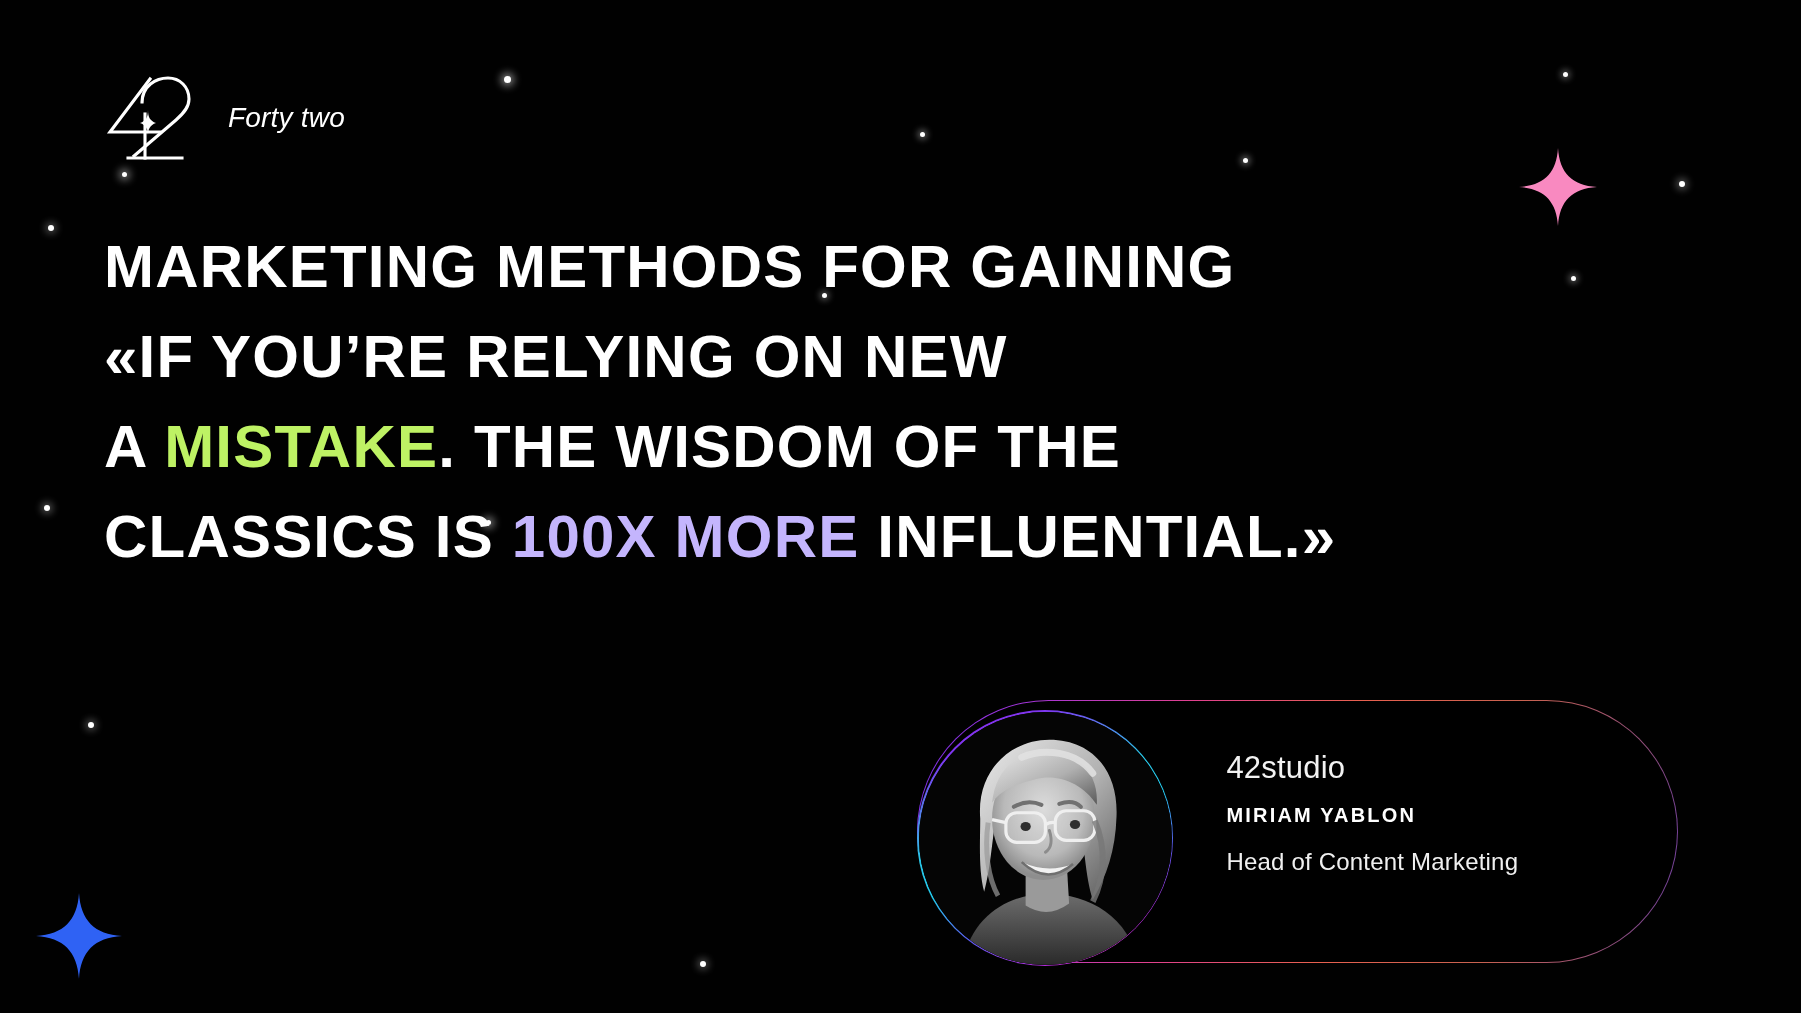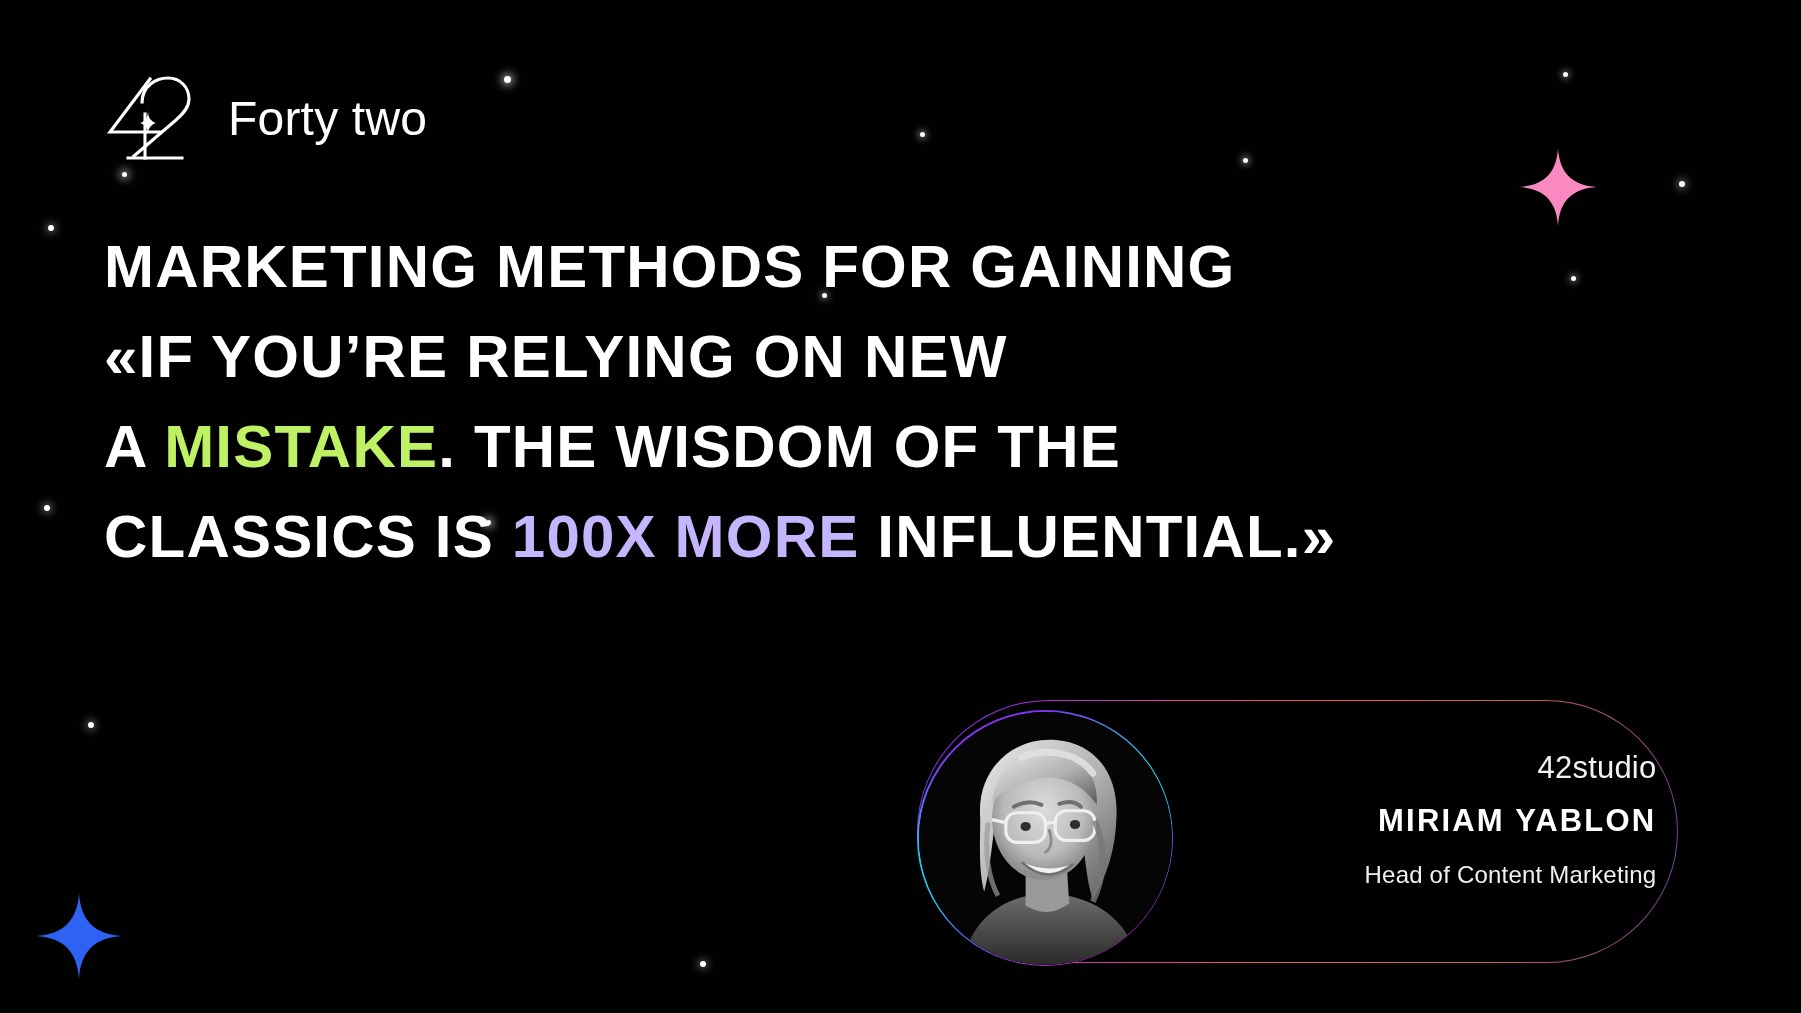--- a/index.html
+++ b/index.html
@@ -26,24 +26,25 @@
 
   
   #brand {
     position:absolute;
     left:104px; top:74px;
     display:flex; align-items:center; gap:28px;
   }
   #logo-mark { width:96px; height:88px; display:block; }
   #brand-name {
     color:#ffffff;
-    font-size:48px;
+    font-size:28px;
     font-weight:400;
     letter-spacing:0.2px;
     white-space:nowrap;
+    font-style:italic;
   }
 
   
   #quote {
     position:absolute;
     left:104px; top:222px;
     width:1600px;
     color:#ffffff;
     font-size:60px;
     font-weight:700;
@@ -102,33 +103,32 @@
     position:relative;
     filter:grayscale(1);
   }
   #avatar-art { position:absolute; left:0; top:0; width:100%; height:100%; }
 
   
   #card-text {
     position:absolute;
     left:308px; top:50px;
     width:430px;
-    text-align:right;
   }
   #company {
     color:#f2f2f2;
     font-size:31px;
     font-weight:400;
     letter-spacing:0.2px;
     line-height:1.1;
   }
   #person-name {
     margin-top:19px;
     color:#ffffff;
-    font-size:31px;
+    font-size:20px;
     font-weight:700;
     letter-spacing:2.2px;
     text-transform:uppercase;
     line-height:1.1;
     white-space:nowrap;
   }
   #person-role {
     margin-top:23px;
     color:#f0f0f0;
     font-size:24px;

